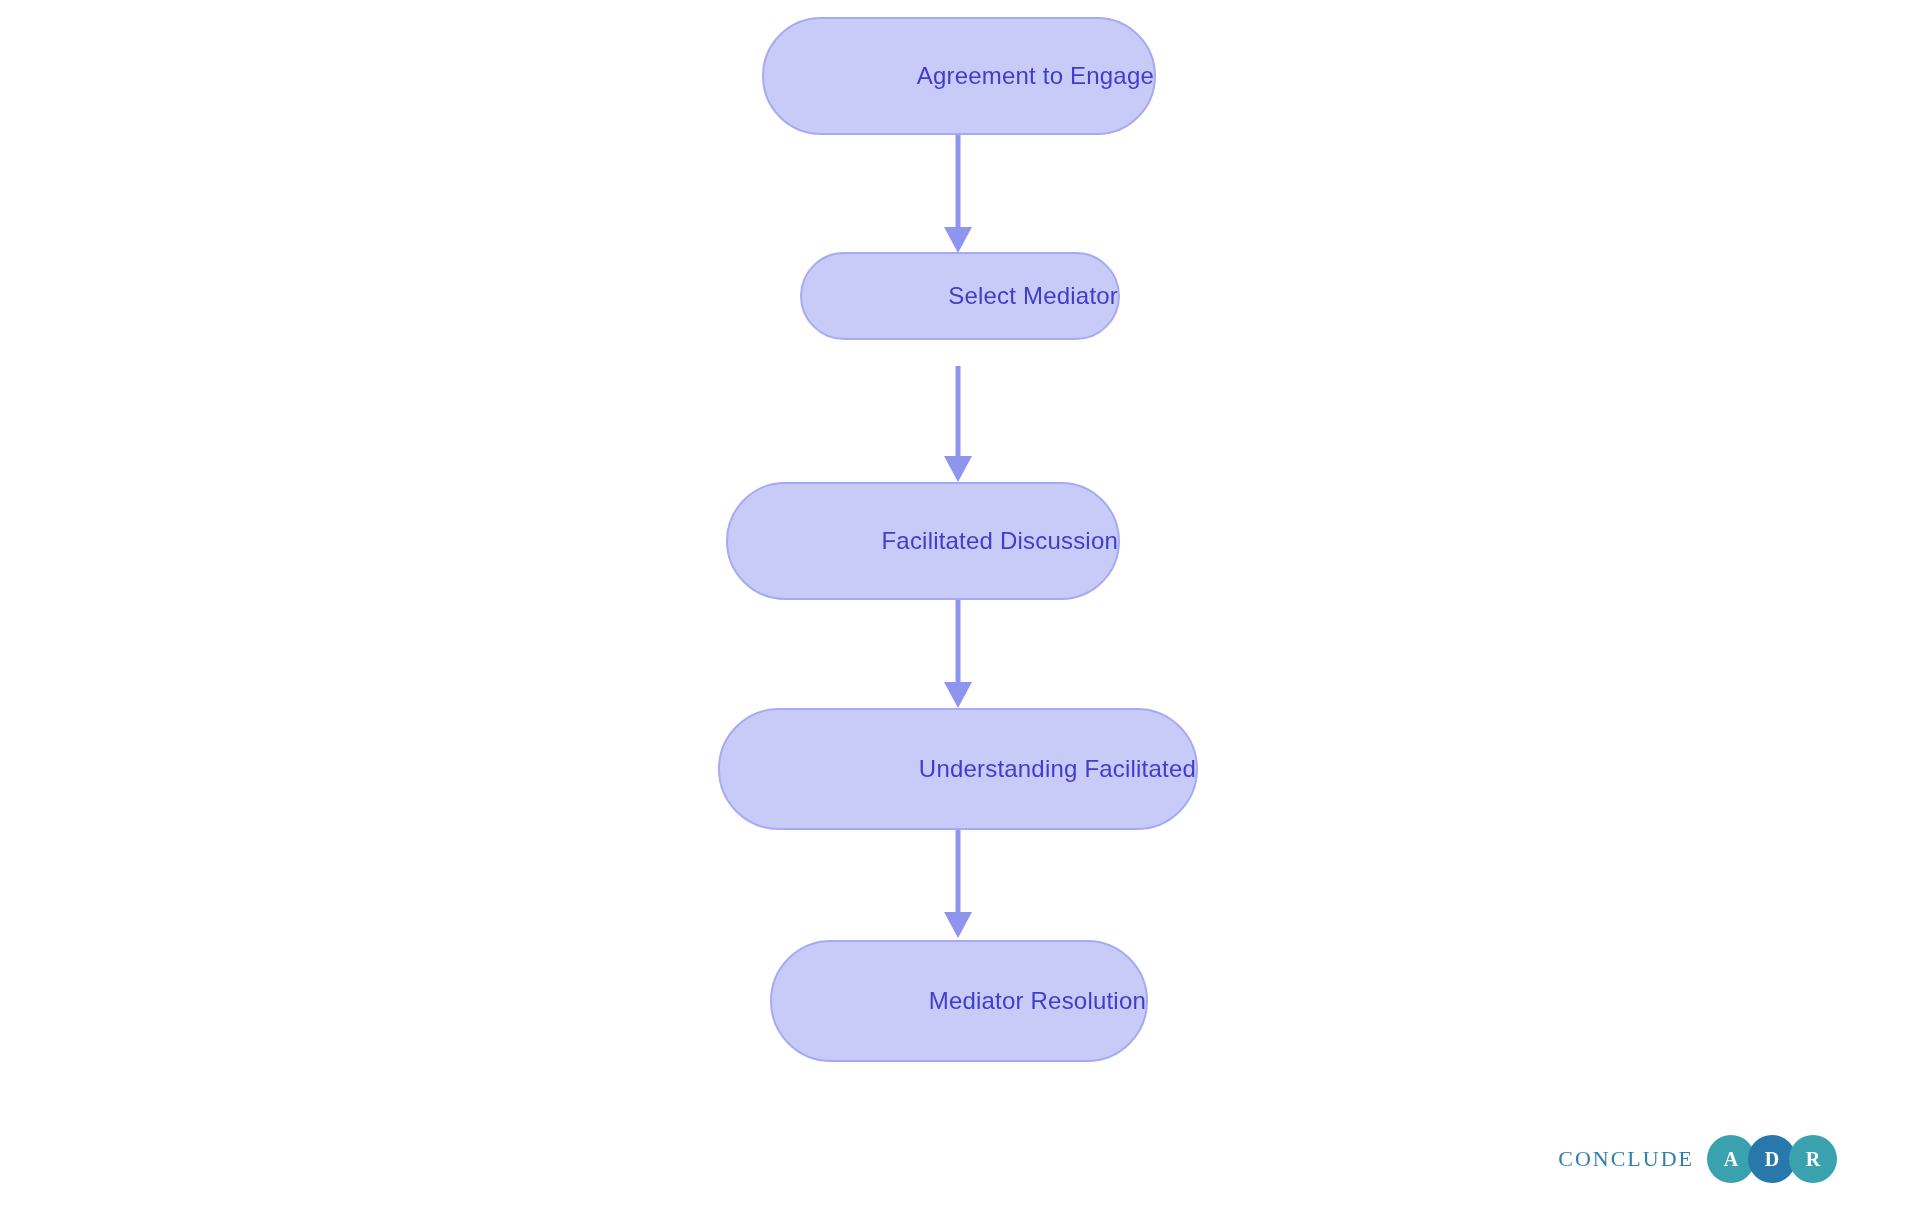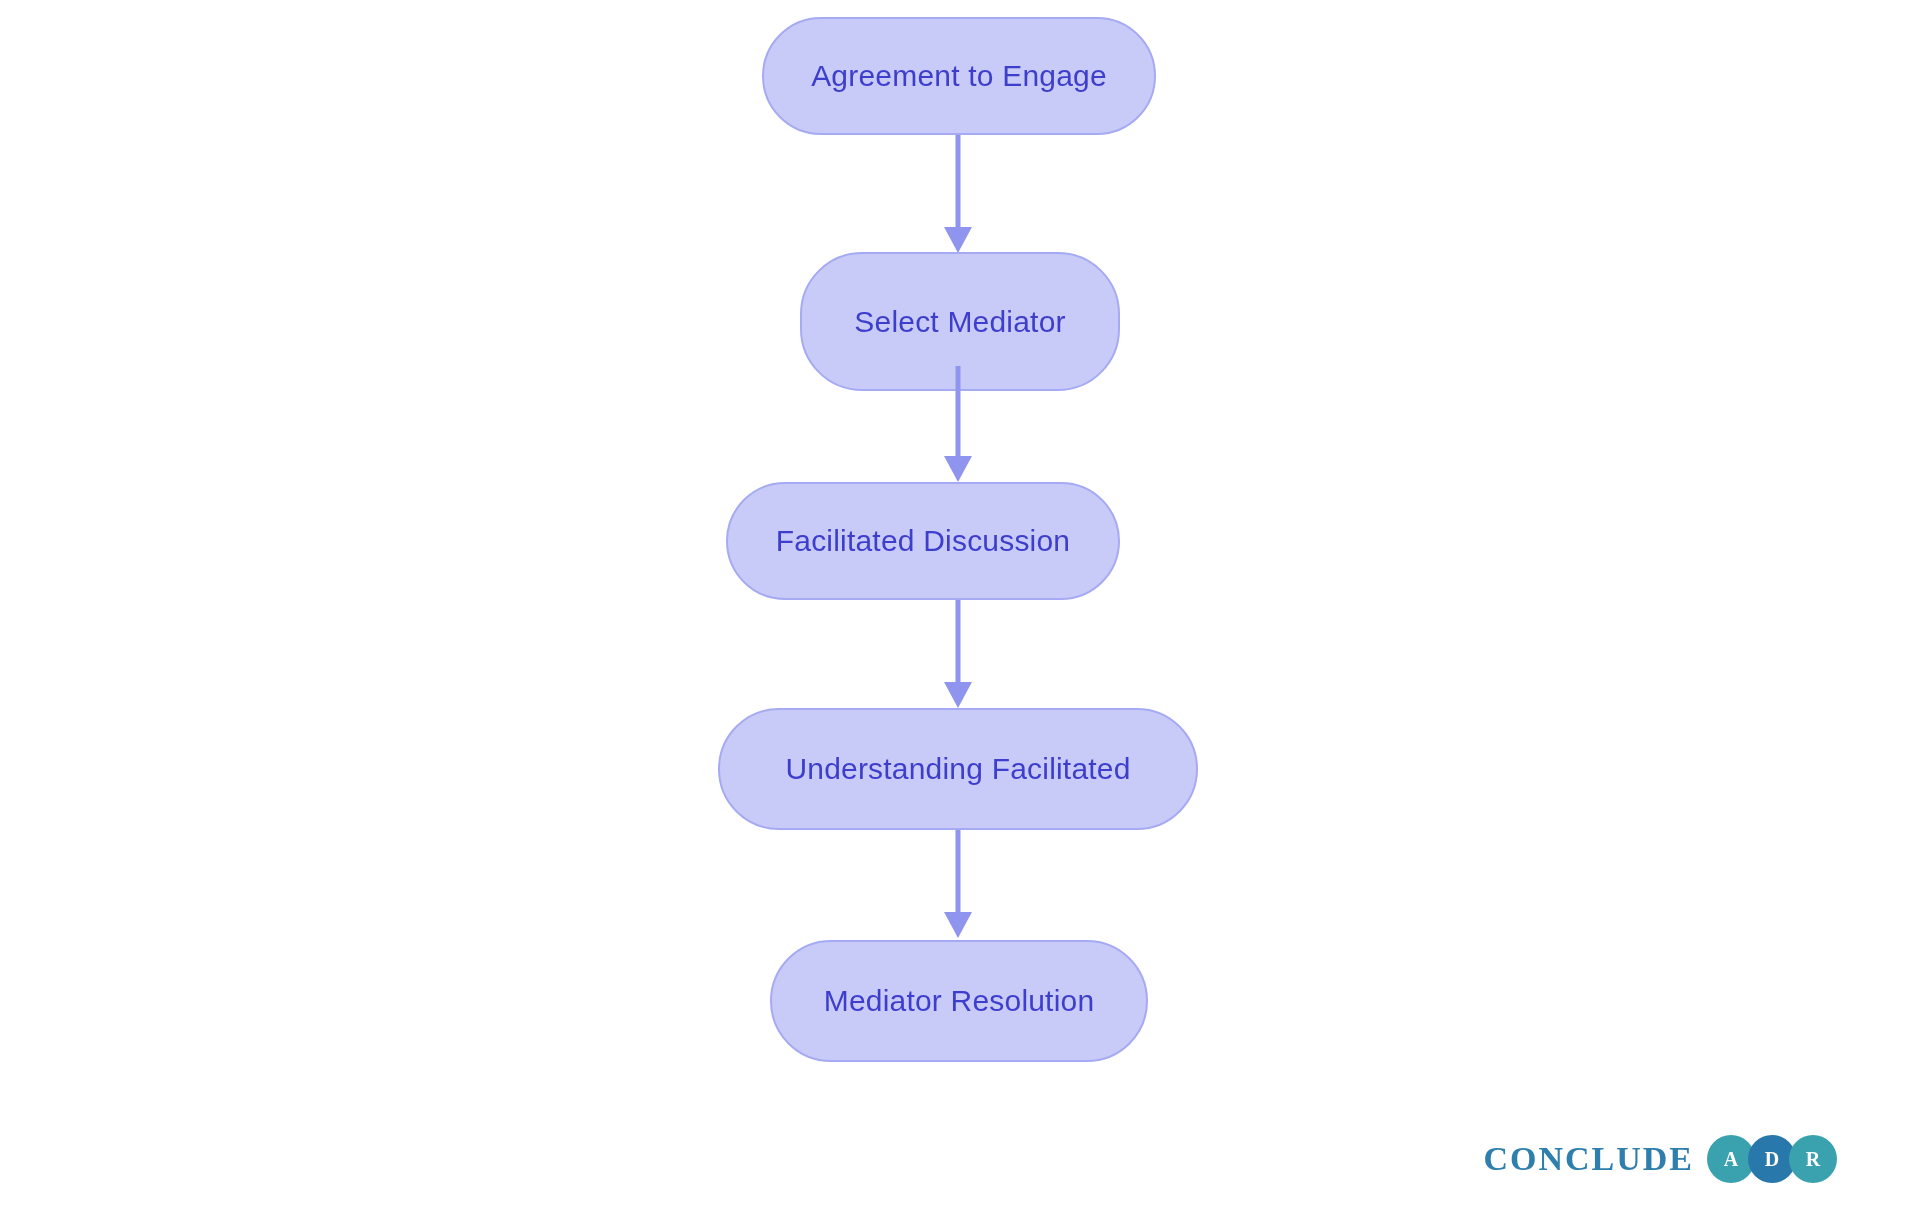--- a/index.html
+++ b/index.html
@@ -25,32 +25,32 @@
     width: 1920px;
     height: 1215px;
     background: var(--bg);
   }
 
   
   .node {
     position: absolute;
     display: flex;
     align-items: center;
-    justify-content: center;
+    justify-content: flex-end;
     background: var(--node-fill);
     border: 2px solid var(--node-border);
     border-radius: 62px;
     color: var(--node-text);
-    font-size: 30px;
+    font-size: 24px;
     font-weight: 400;
     white-space: nowrap;
     letter-spacing: 0.2px;
   }
   .n1 { left: 762px; top:  17px; width: 394px; height: 118px; }
-  .n2 { left: 800px; top: 252px; width: 320px; height: 139px; }
+  .n2 { left: 800px; top: 252px; width: 320px; height: 88px; }
   .n3 { left: 726px; top: 482px; width: 394px; height: 118px; }
   .n4 { left: 718px; top: 708px; width: 480px; height: 122px; }
   .n5 { left: 770px; top: 940px; width: 378px; height: 122px; }
 
   
   .arrow { position: absolute; left: 944px; width: 28px; }
   .a1 { top: 135px; height: 118px; }
   .a2 { top: 366px; height: 116px; }
   .a3 { top: 600px; height: 108px; }
   .a4 { top: 830px; height: 108px; }
@@ -78,22 +78,22 @@
   .logo {
     position: absolute;
     top: 1135px;
     right: 83px;
     display: flex;
     align-items: center;
     height: 48px;
   }
   .wordmark {
     font-family: "Liberation Serif", "DejaVu Serif", serif;
-    font-weight: 700;
-    font-size: 34px;
+    font-weight: 400;
+    font-size: 22px;
     letter-spacing: 2px;
     color: var(--wordmark);
     margin-right: 13px;
     line-height: 1;
   }
   .badge {
     position: relative;
     width: 48px;
     height: 48px;
     border-radius: 50%;

